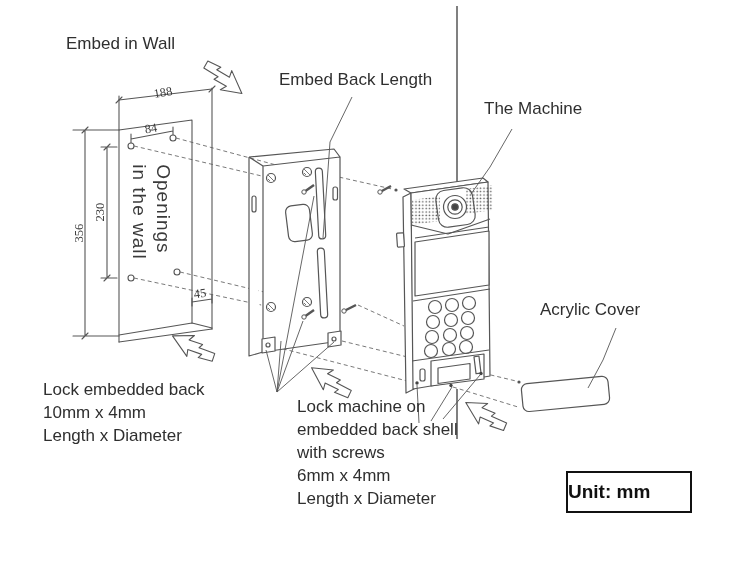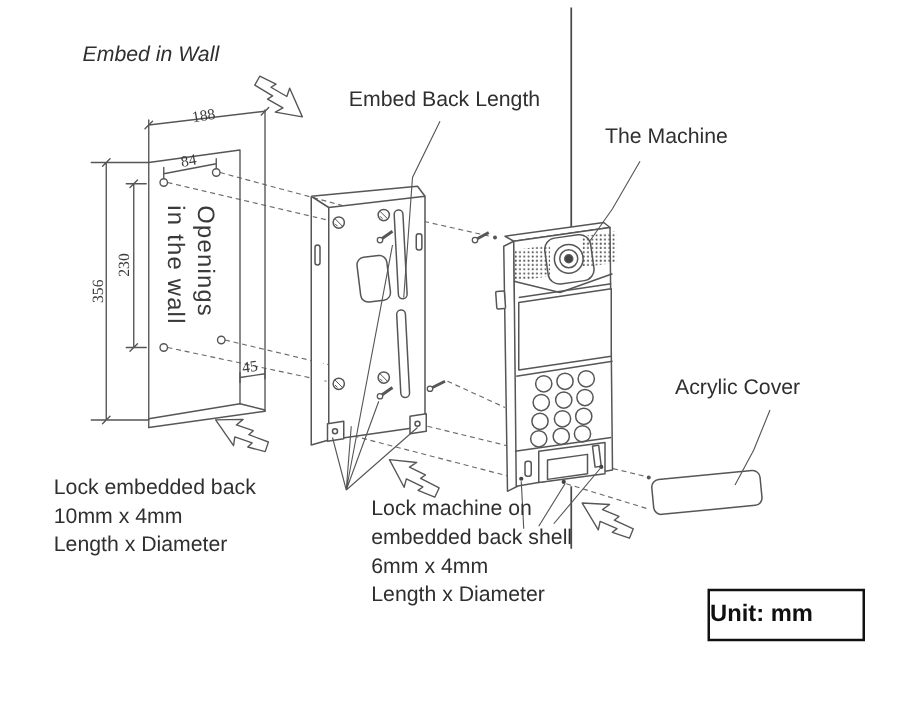--- a/index.html
+++ b/index.html
@@ -189,21 +189,21 @@
     </g>
 
     <g stroke="#565656" stroke-width="1.1" fill="#fff" stroke-linejoin="round">
       <use href="#harrow" transform="translate(212,56) rotate(40)"></use>
       <use href="#harrow" transform="translate(209,367) rotate(-151)"></use>
       <use href="#harrow" transform="translate(344,403) rotate(-144)"></use>
       <use href="#harrow" transform="translate(500,436) rotate(-147)"></use>
     </g>
   </svg>
 
-  <div class="lbl" style="left:66px;top:34px;font-style:italic;">Embed in Wall</div>
+  <div class="lbl" style="left:66px;top:34px;">Embed in Wall</div>
   <div class="lbl" style="left:279px;top:70px;">Embed Back Length</div>
   <div class="lbl" style="left:484px;top:99px;">The Machine</div>
   <div class="lbl" style="left:540px;top:300px;">Acrylic Cover</div>
 
   <div id="openings" class="rot90cw">
     <div>Openings</div>
     <div>in the wall</div>
   </div>
 
   <div class="dim" style="left:163px;top:93px;transform:translate(-50%,-50%) rotate(-10deg);">188</div>
@@ -214,20 +214,21 @@
 
   <div class="note" style="left:43px;top:378px;">
     <div>Lock embedded back</div>
     <div>10mm x 4mm</div>
     <div>Length x Diameter</div>
   </div>
 
   <div class="note" style="left:297px;top:395px;">
     <div>Lock machine on</div>
     <div>embedded back shell</div>
+    <div>with screws</div>
     <div>6mm x 4mm</div>
     <div>Length x Diameter</div>
   </div>
 
   <div id="unitbox">
     <span>Unit: mm</span>
   </div>
 
 </div>
 

